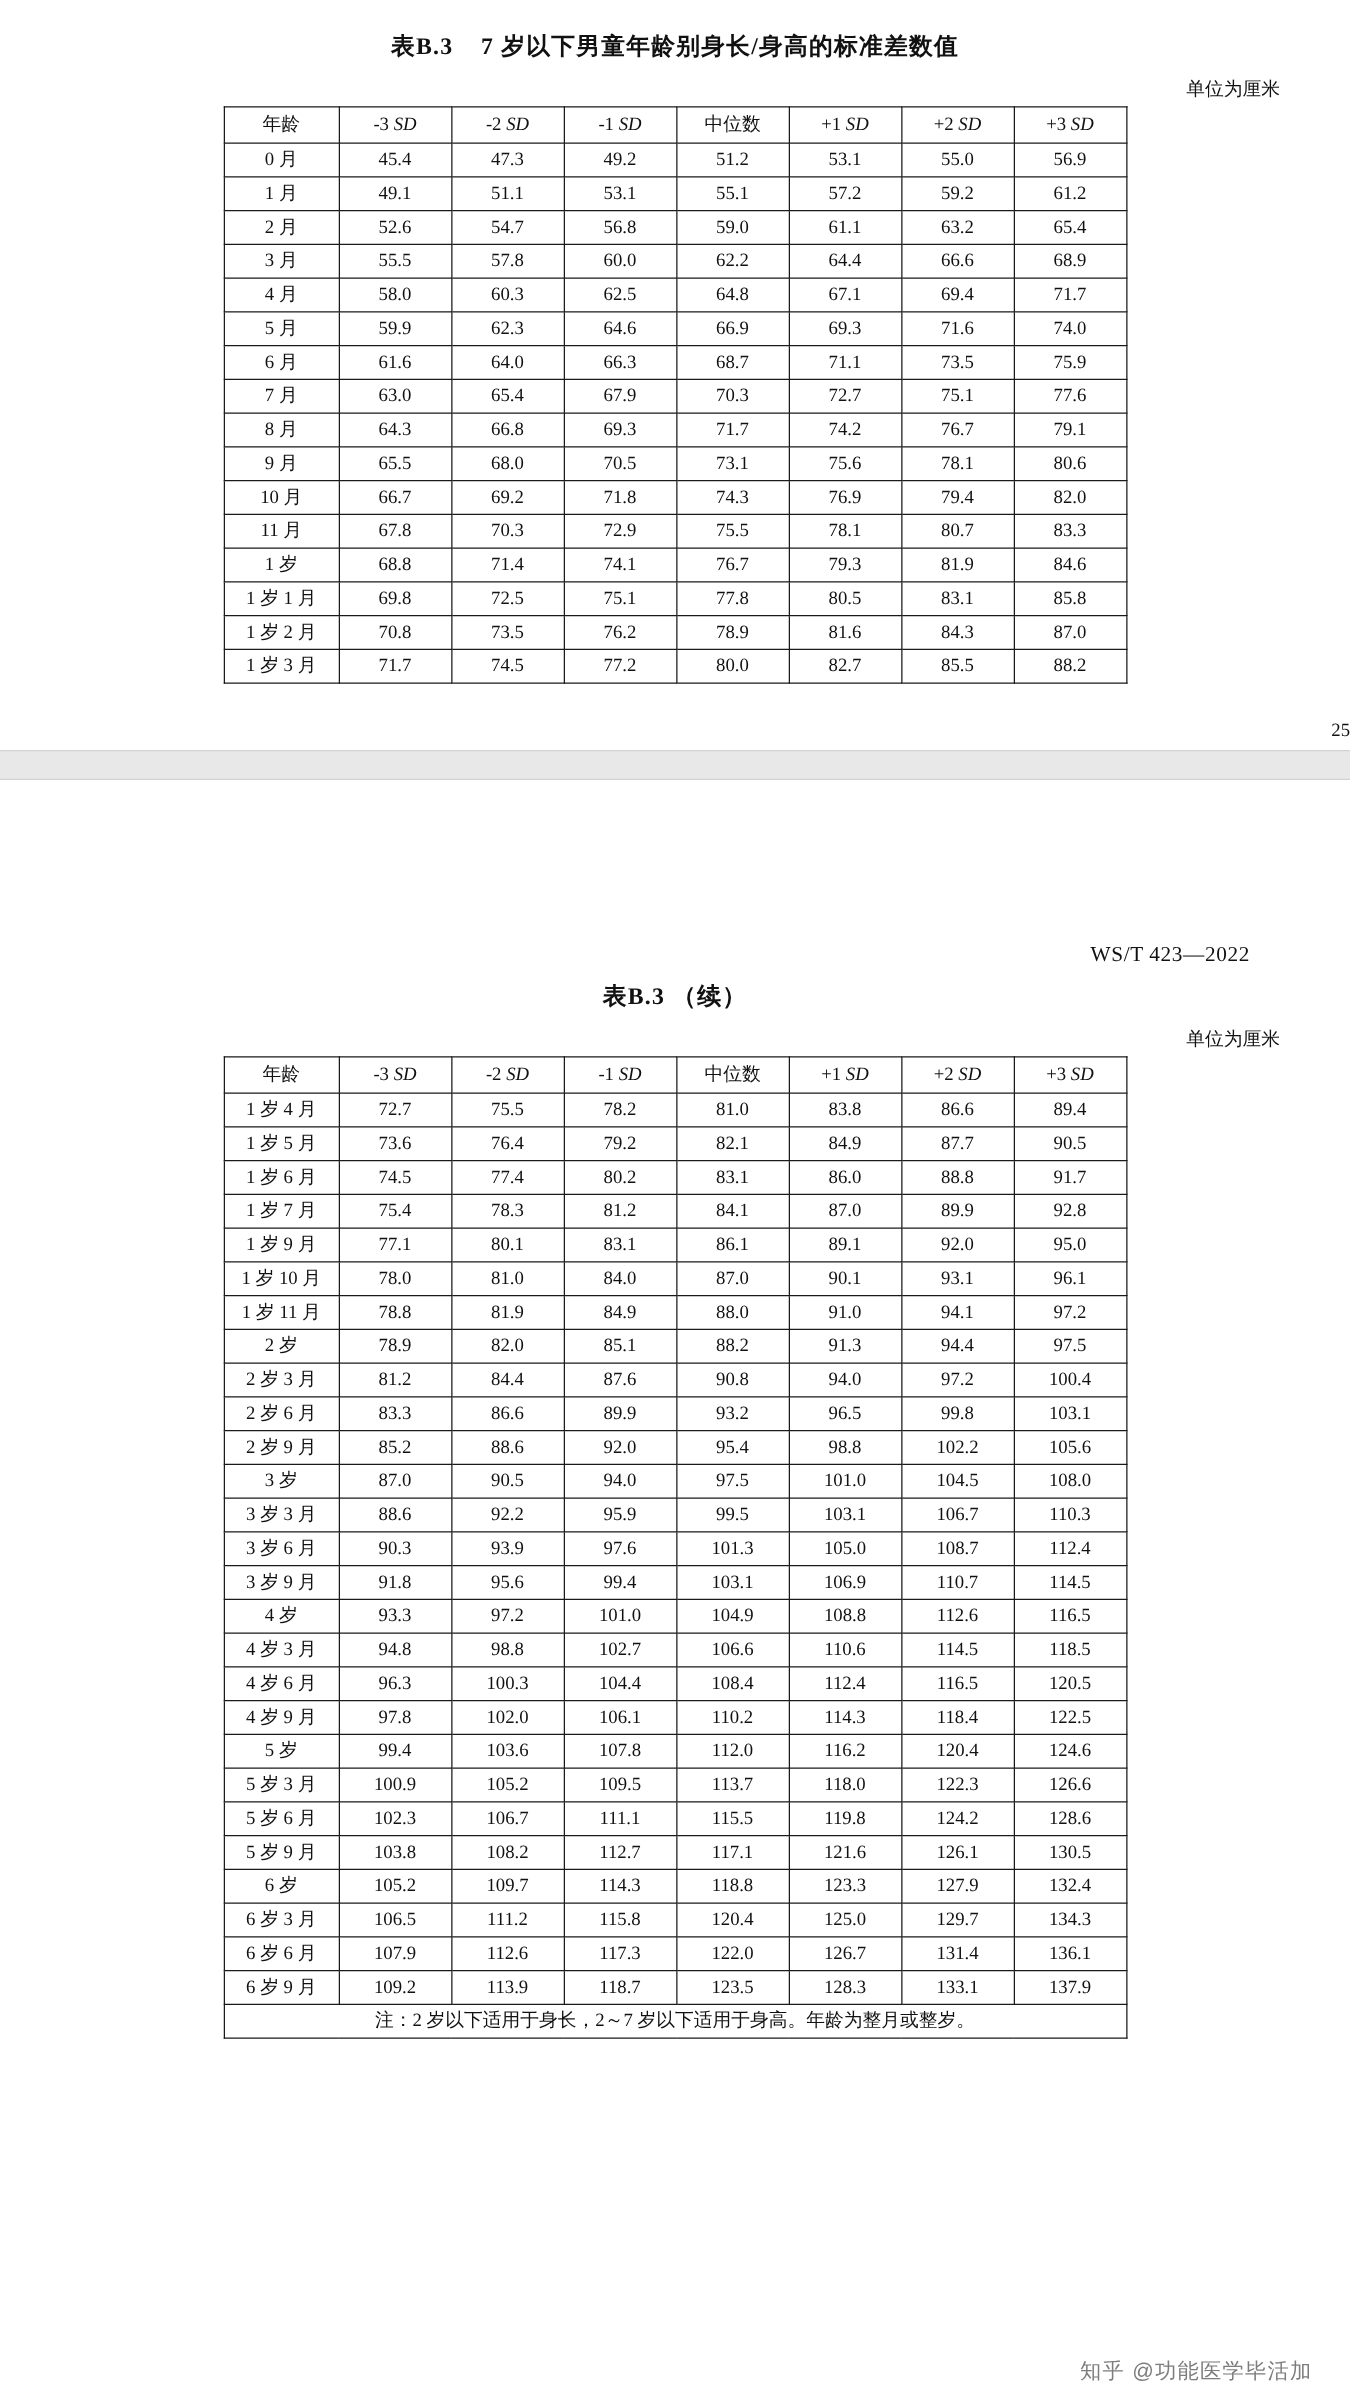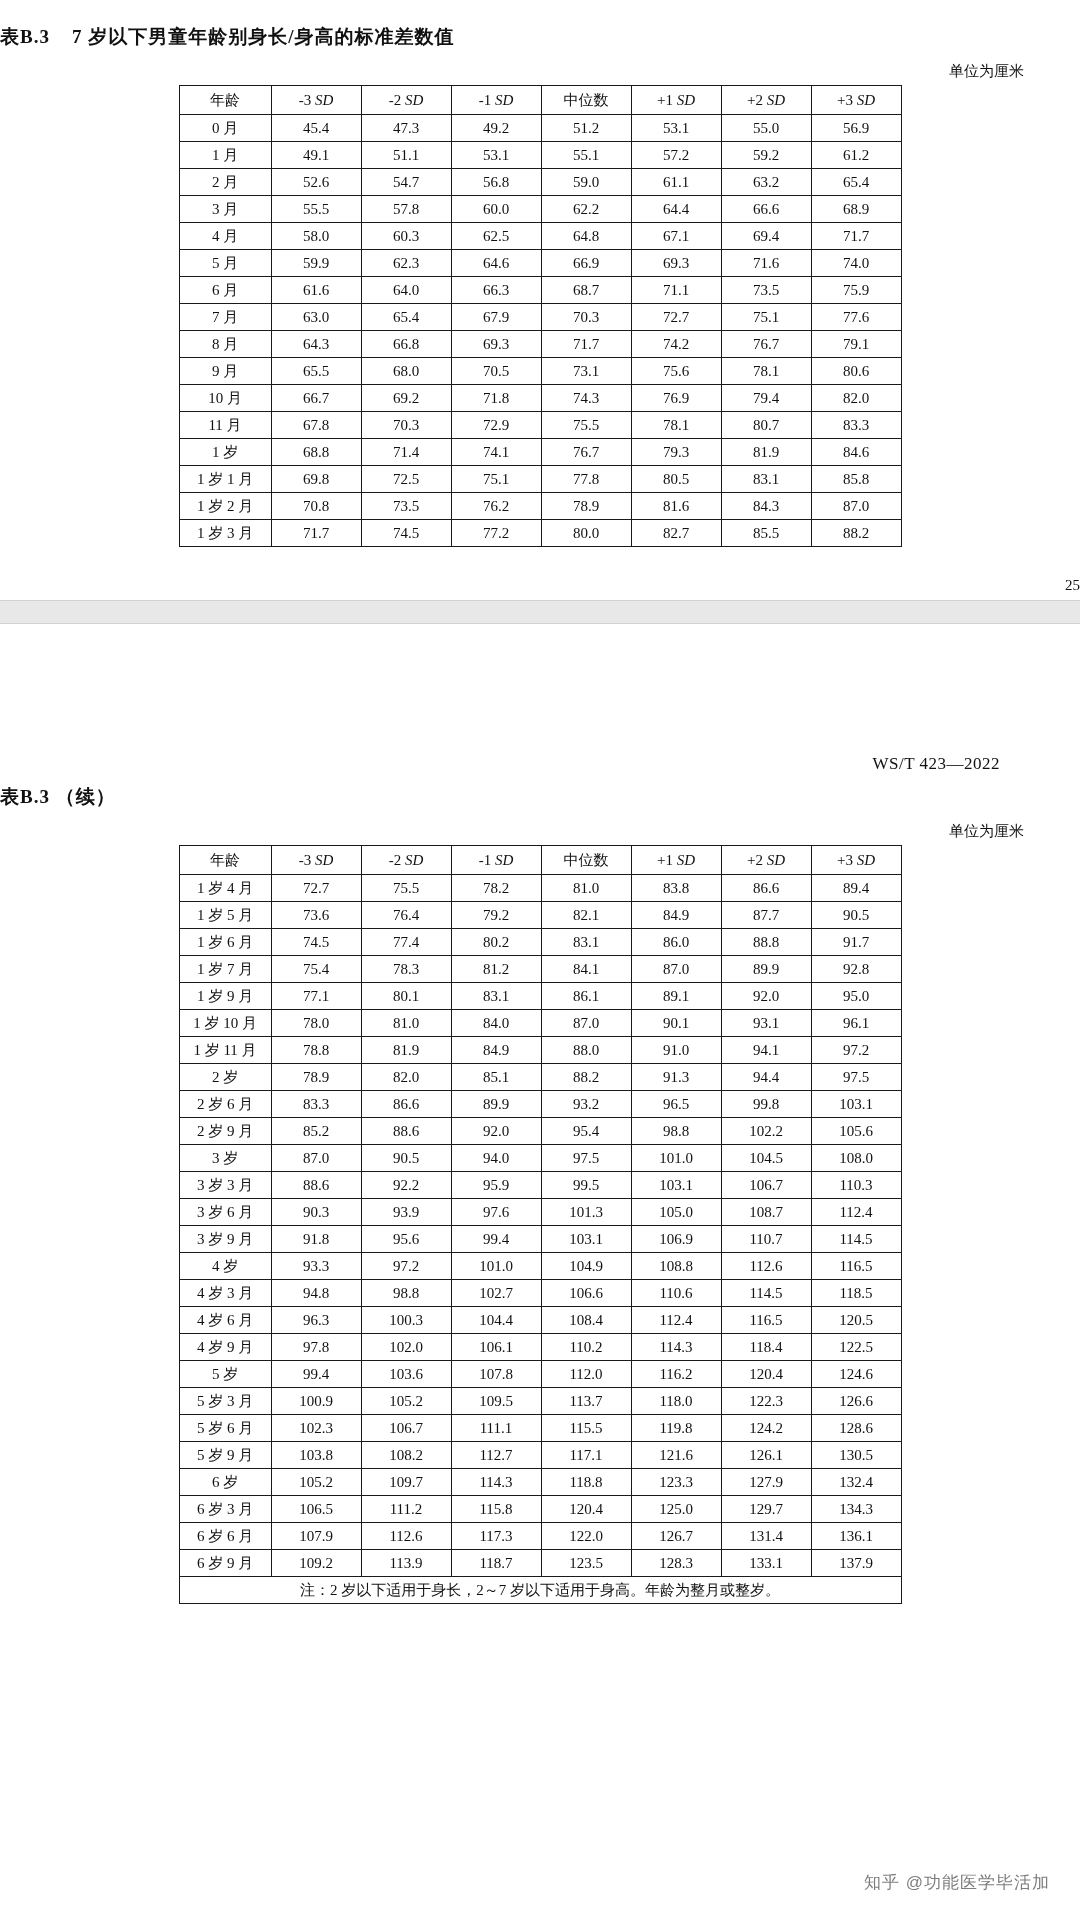--- a/index.html
+++ b/index.html
@@ -29,21 +29,21 @@
 
   .std-code {
     text-align: right;
     padding-right: 80px;
     font-size: 17px;
     letter-spacing: 0.5px;
     font-family: "Liberation Serif", serif;
     margin-top: 120px;
   }
   .tbl-title {
-    text-align: left;
+    text-align: center;
     font-size: 19px;
     font-weight: bold;
     letter-spacing: 1px;
     margin-top: 10px;
   }
   .tbl-title .sp { display: inline-block; width: 22px; }
   .unit-line {
     text-align: right;
     padding-right: 56px;
     font-size: 15px;
@@ -81,21 +81,21 @@
     line-height: 30px;
   }
   .pagenum {
     text-align: right;
     font-size: 15px;
     margin-top: 30px;
   }
   .watermark {
     position: absolute;
     right: 30px;
-    bottom: 20px;
+    bottom: 6px;
     font-size: 17px;
     color: #9a9a9a;
     font-family: "Liberation Sans", sans-serif;
     letter-spacing: 1px;
   }
   .wm-logo { color: #7d7d7d; }
 </style>
 </head>
 <body>
 
@@ -405,20 +405,30 @@
           <td>2 岁</td>
           <td>78.9</td>
           <td>82.0</td>
           <td>85.1</td>
           <td>88.2</td>
           <td>91.3</td>
           <td>94.4</td>
           <td>97.5</td>
         </tr>
         <tr>
+          <td>2 岁 3 月</td>
+          <td>81.2</td>
+          <td>84.4</td>
+          <td>87.6</td>
+          <td>90.8</td>
+          <td>94.0</td>
+          <td>97.2</td>
+          <td>100.4</td>
+        </tr>
+        <tr>
           <td>2 岁 6 月</td>
           <td>83.3</td>
           <td>86.6</td>
           <td>89.9</td>
           <td>93.2</td>
           <td>96.5</td>
           <td>99.8</td>
           <td>103.1</td>
         </tr>
         <tr>

